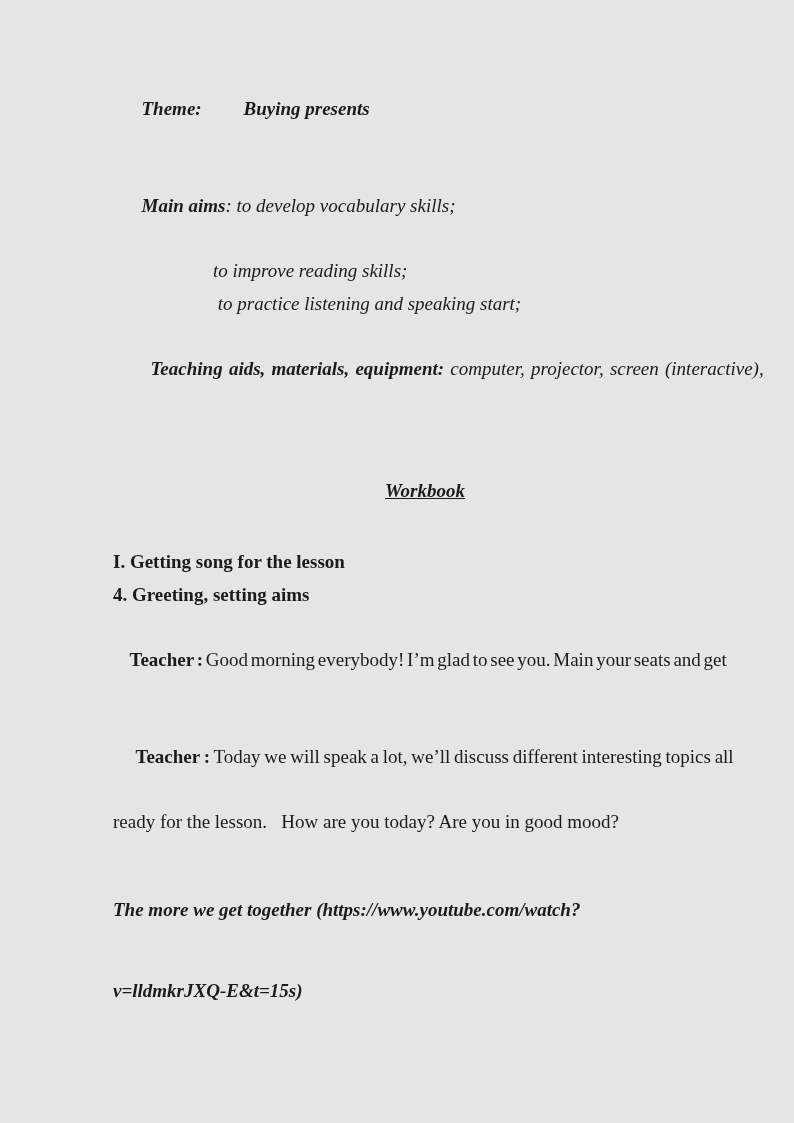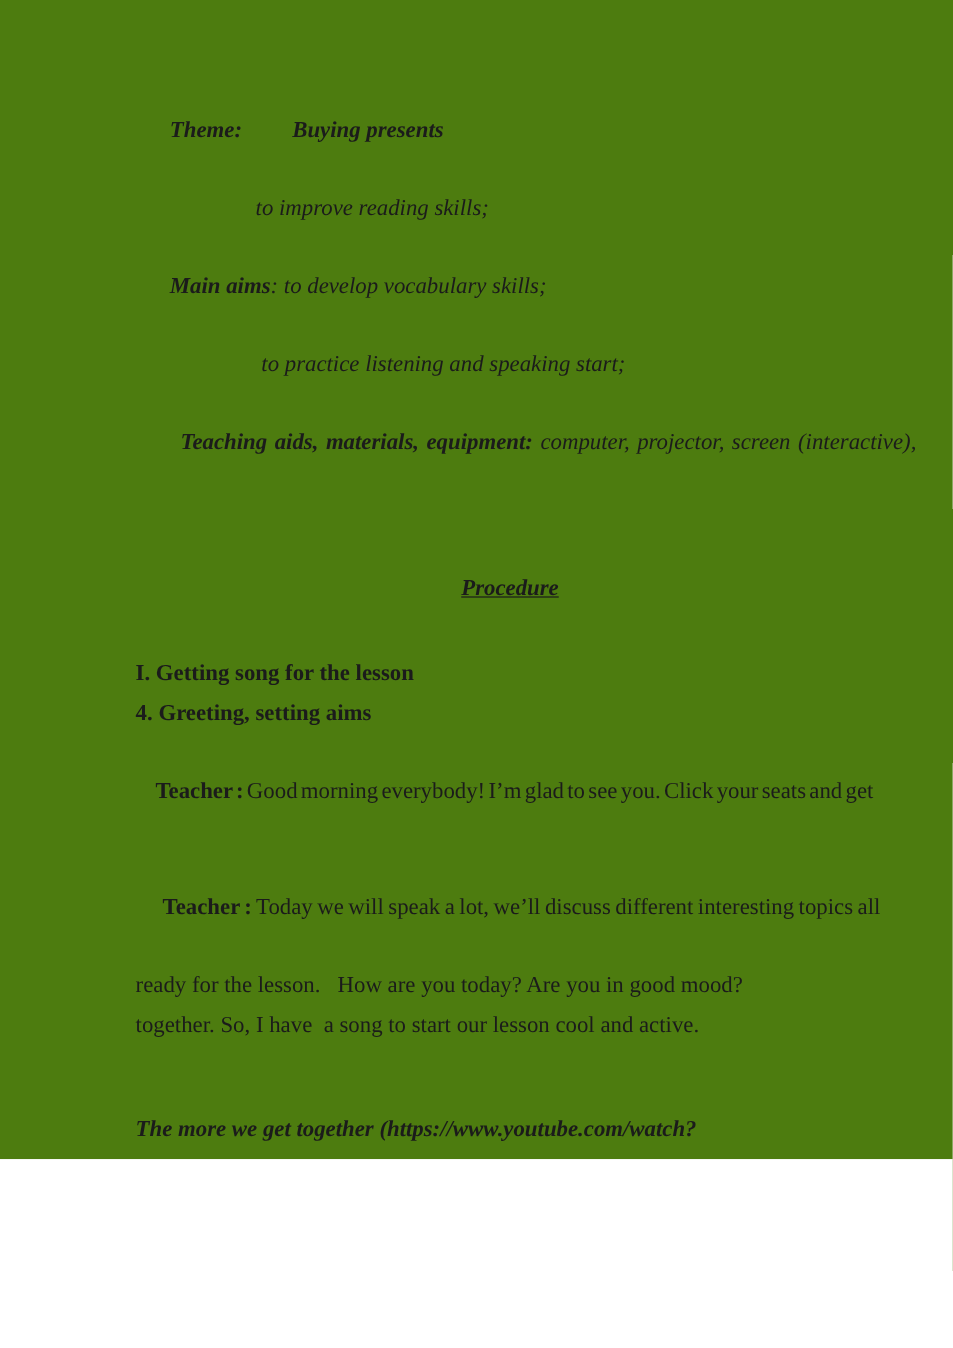--- a/index.html
+++ b/index.html
@@ -1,20 +1,20 @@
 <!DOCTYPE html>
 <html><head>
 <meta charset="utf-8">
 <style>
   html, body { margin: 0; padding: 0; background: #ffffff; }
   .page {
     position: relative;
     width: 794px;
-    height: 966px;
-    background: #4d7c0f;
+    height: 1123px;
+    background: #e5e5e5;
     overflow: hidden;
     font-family: "Liberation Serif", "DejaVu Serif", serif;
     color: #1b1b1b;
   }
   .content {
     position: absolute;
     left: 113px;
     top: 60px;
     width: 624px;
   }
@@ -56,47 +56,46 @@
 </head>
 <body>
 
 <div class="page">
   <div class="content">
 
     <div class="ln">
       <span class="labelbox"><span class="bi">Theme:</span></span><span class="bi">Buying presents</span>
     </div>
 
-    <div class="ln aim-indent"><span class="i">to improve reading skills;</span></div>
-
     <div class="ln">
       <span class="labelbox-aims"><span class="bi">Main aims</span><span class="i">:</span></span><span class="i">to develop vocabulary skills;</span>
     </div>
+
+    <div class="ln aim-indent"><span class="i">to improve reading skills;</span></div>
     <div class="ln aim-indent"><span class="i"> to practice listening and speaking start;</span></div>
 
     <div class="ln wsp">
       <span class="bi">Teaching aids, materials, equipment:</span><span class="i"> computer, projector, screen (interactive),</span>
     </div>
 
     <div class="procedure-heading">
-      <span>Procedure</span>
+      <span>Workbook</span>
     </div>
 
     <div class="ln b sec1">I. Getting song for the lesson</div>
     <div class="ln b">4. Greeting, setting aims</div>
 
     <div class="ln wsn2">
-      <span class="b">Teacher :</span><span> Good morning everybody! I’m glad to see you. Click your seats and get</span>
+      <span class="b">Teacher :</span><span> Good morning everybody! I’m glad to see you. Main your seats and get</span>
     </div>
     <div class="ln wsn1">
       <span class="b">Teacher :</span><span> Today we will speak a lot, we’ll discuss different interesting topics all</span>
     </div>
 
     <div class="ln">ready for the lesson.   How are you today? Are you in good mood?</div>
-    <div class="ln">together. So, I have  a song to start our lesson cool and active.</div>
 
     <div class="song-title">
       <div>The more we get together (https://www.youtube.com/watch?</div>
       <div>v=lldmkrJXQ-E&amp;t=15s)</div>
     </div>
 
   </div>
 </div>
 
 </body></html>

